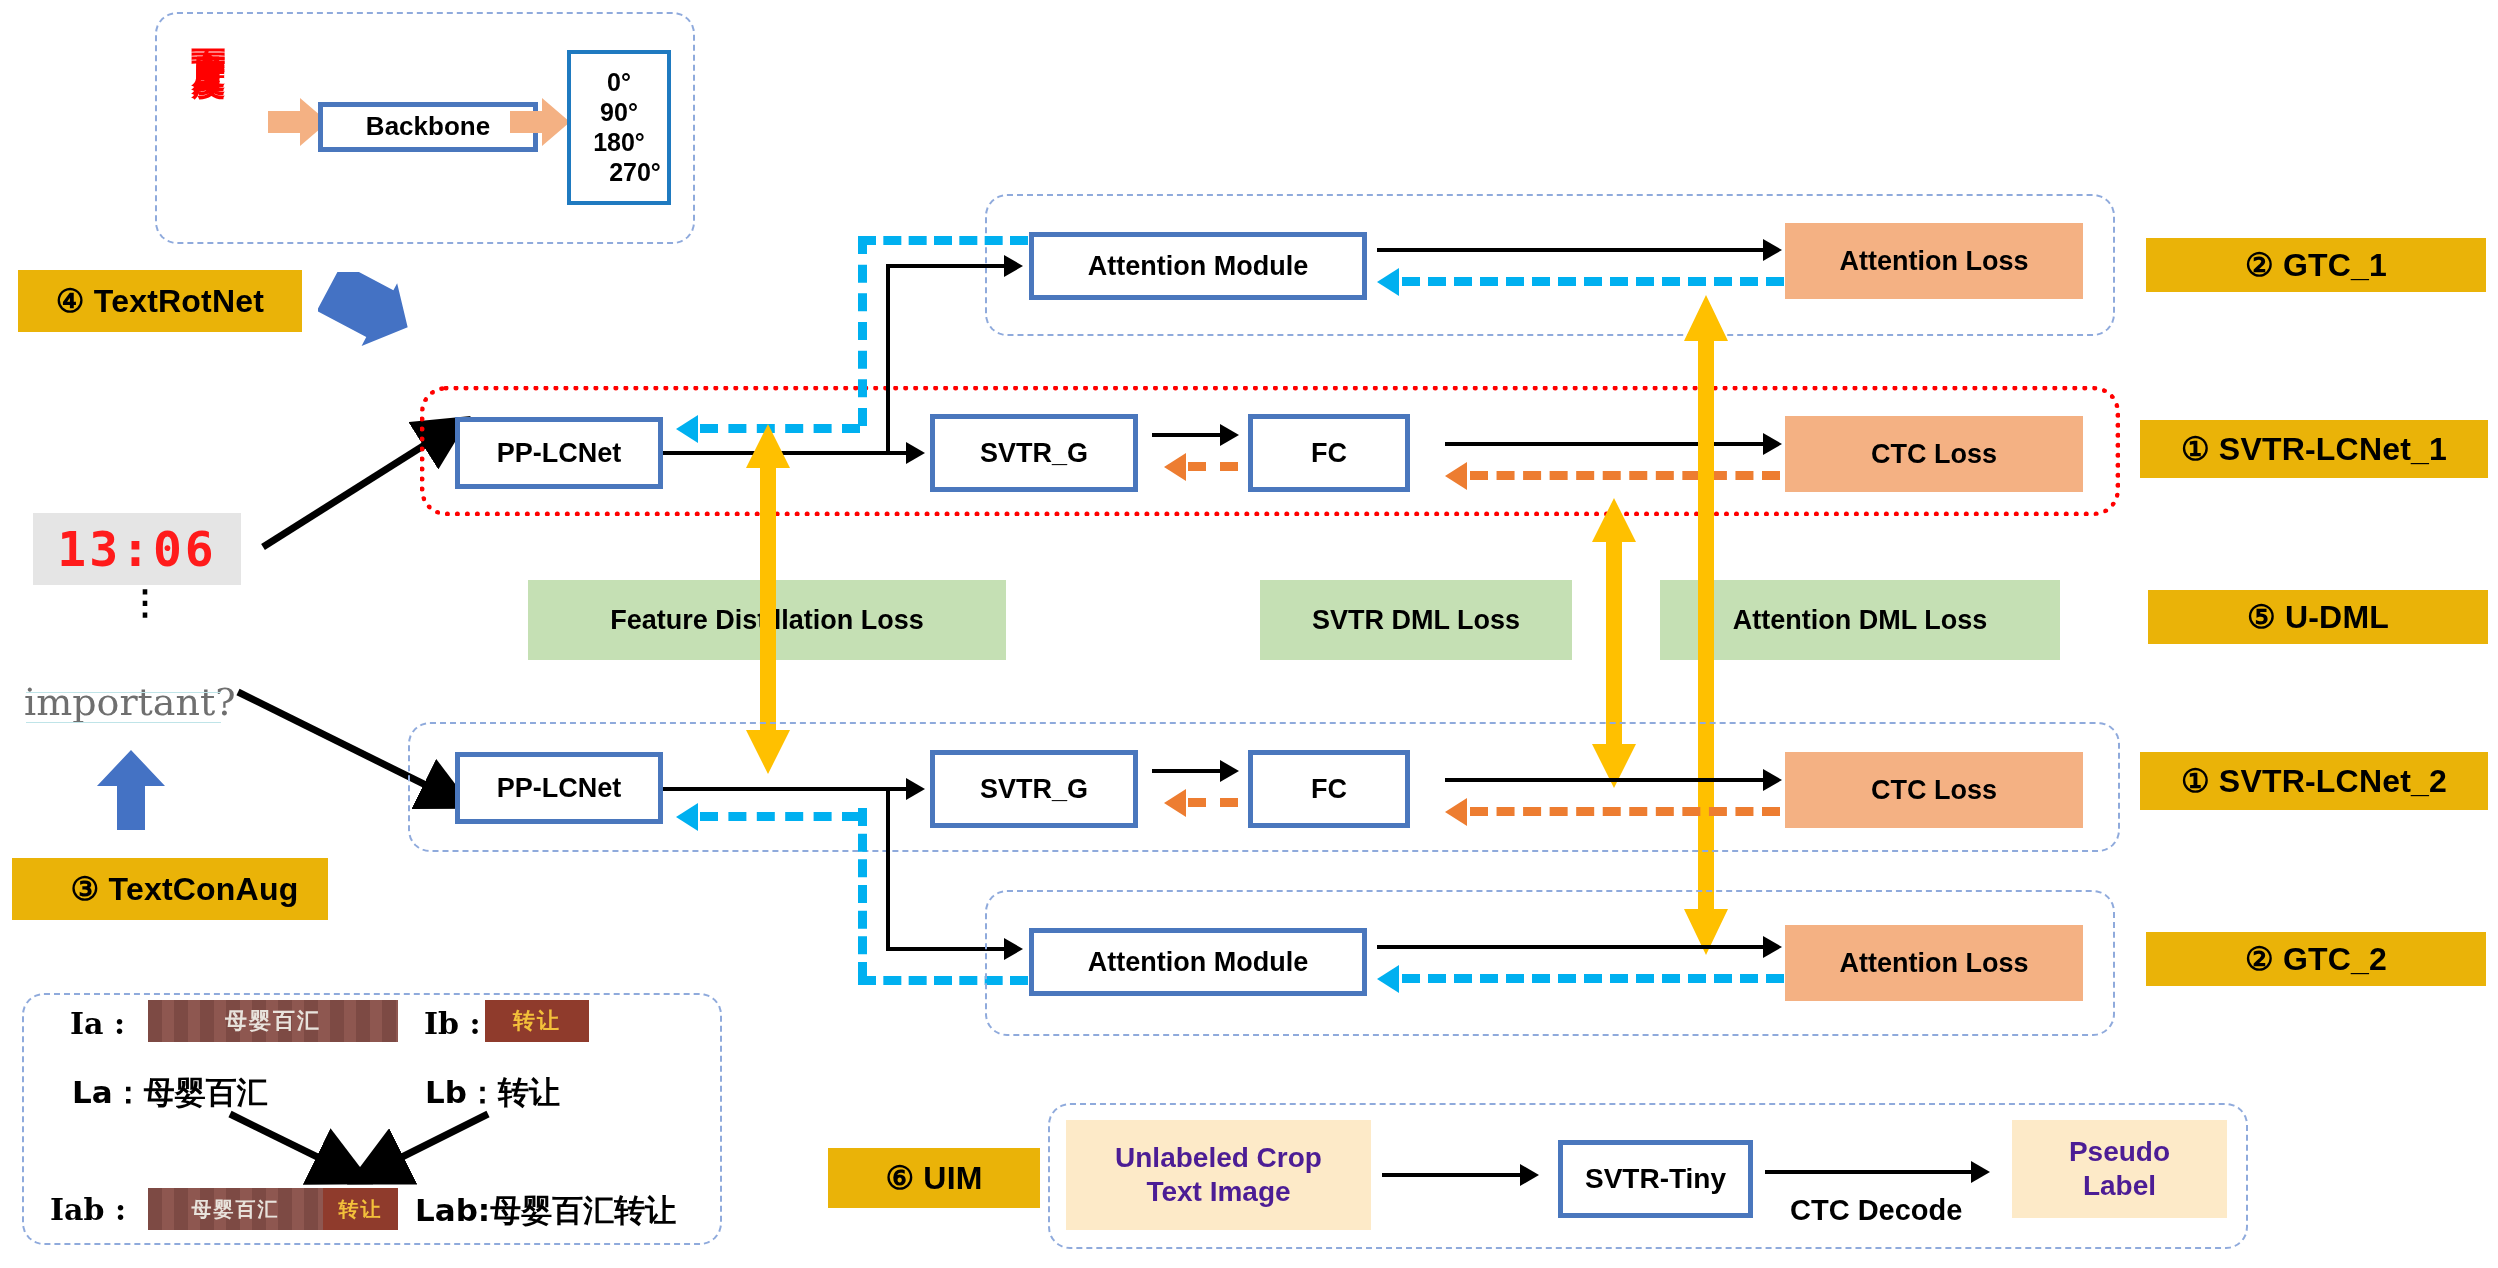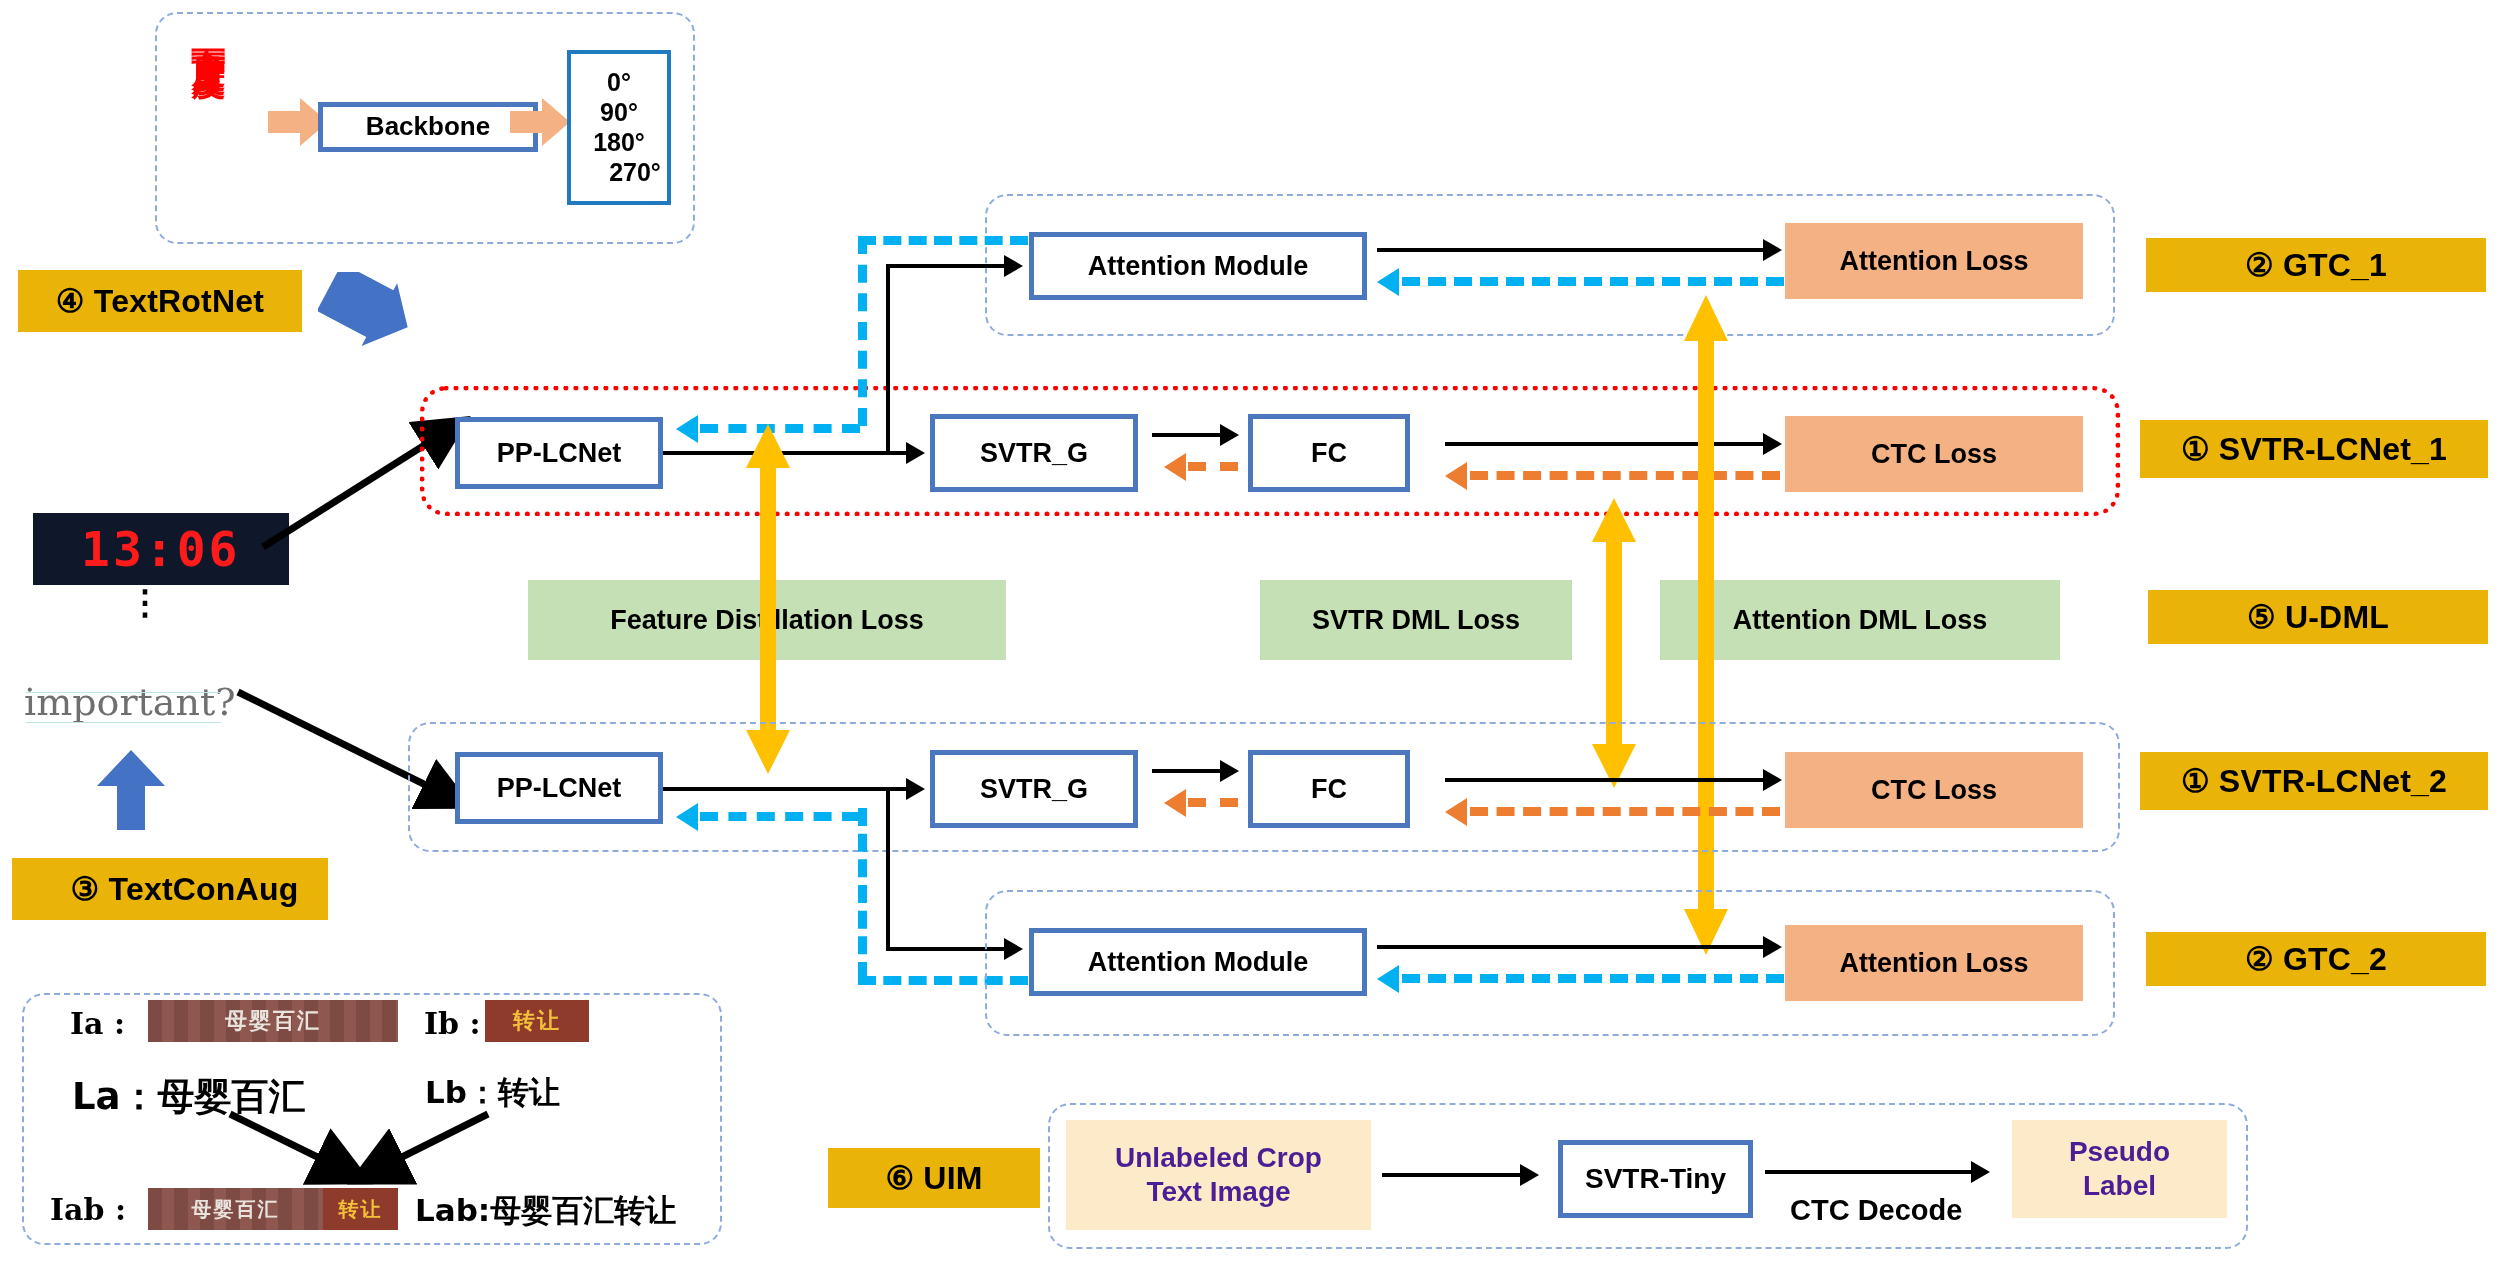--- a/index.html
+++ b/index.html
@@ -91,24 +91,24 @@
     position:absolute; color:#ff0000; font-weight:bold;
     writing-mode:vertical-rl; text-orientation:upright;
     letter-spacing:2px; line-height:1.0;
     font-family:"DejaVu Sans", sans-serif;
   }
   .peach-arrow {
     position:absolute;
   }
   
   .clock {
-    position:absolute; background:#0f172a;
-    display:flex; align-items:center; justify-content:flex-start;
+    position:absolute; background:#e5e5e5;
+    display:flex; align-items:center; justify-content:center;
     color:#ff1b1b; font-family:"DejaVu Sans Mono", monospace;
-    font-weight:bold; letter-spacing:3px;padding-left:48px;
+    font-weight:bold; letter-spacing:3px;
   }
   .handwrite {
     position:absolute; color:#6f6f6f; font-family:"DejaVu Serif", serif;
     font-weight:normal;
   }
   
   .crop {
     position:absolute; overflow:hidden;
     display:flex; align-items:center; justify-content:center;
   }
@@ -184,21 +184,21 @@
 <div class="txt serif" style="left:70px; top:1006px; font-size:30px;">Ia :</div>
 <div class="crop crop-a" style="left:148px; top:1000px; width:250px; height:42px; font-size:22px;">
   <span>母婴百汇</span>
 </div>
 
 <div class="txt serif" style="left:424px; top:1006px; font-size:30px;">Ib :</div>
 <div class="crop crop-b" style="left:485px; top:1000px; width:104px; height:42px; font-size:22px;">
   <span>转让</span>
 </div>
 
-<div class="txt cn" style="left:72px; top:1072px; font-size:37px;">
+<div class="txt cn" style="left:72px; top:1072px; font-size:31px;">
   <span>La：</span><span>母婴百汇</span>
 </div>
 <div class="txt cn" style="left:425px; top:1072px; font-size:31px;">
   <span>Lb：</span><span>转让</span>
 </div>
 
 <svg class="abs" style="left:220px; top:1110px;" width="300" height="80" viewBox="0 0 300 80">
   <defs>
     <marker id="bkhd" markerWidth="9" markerHeight="9" refX="5" refY="4.5" orient="auto">
       <polygon points="0,0 9,4.5 0,9" fill="#000"></polygon>

